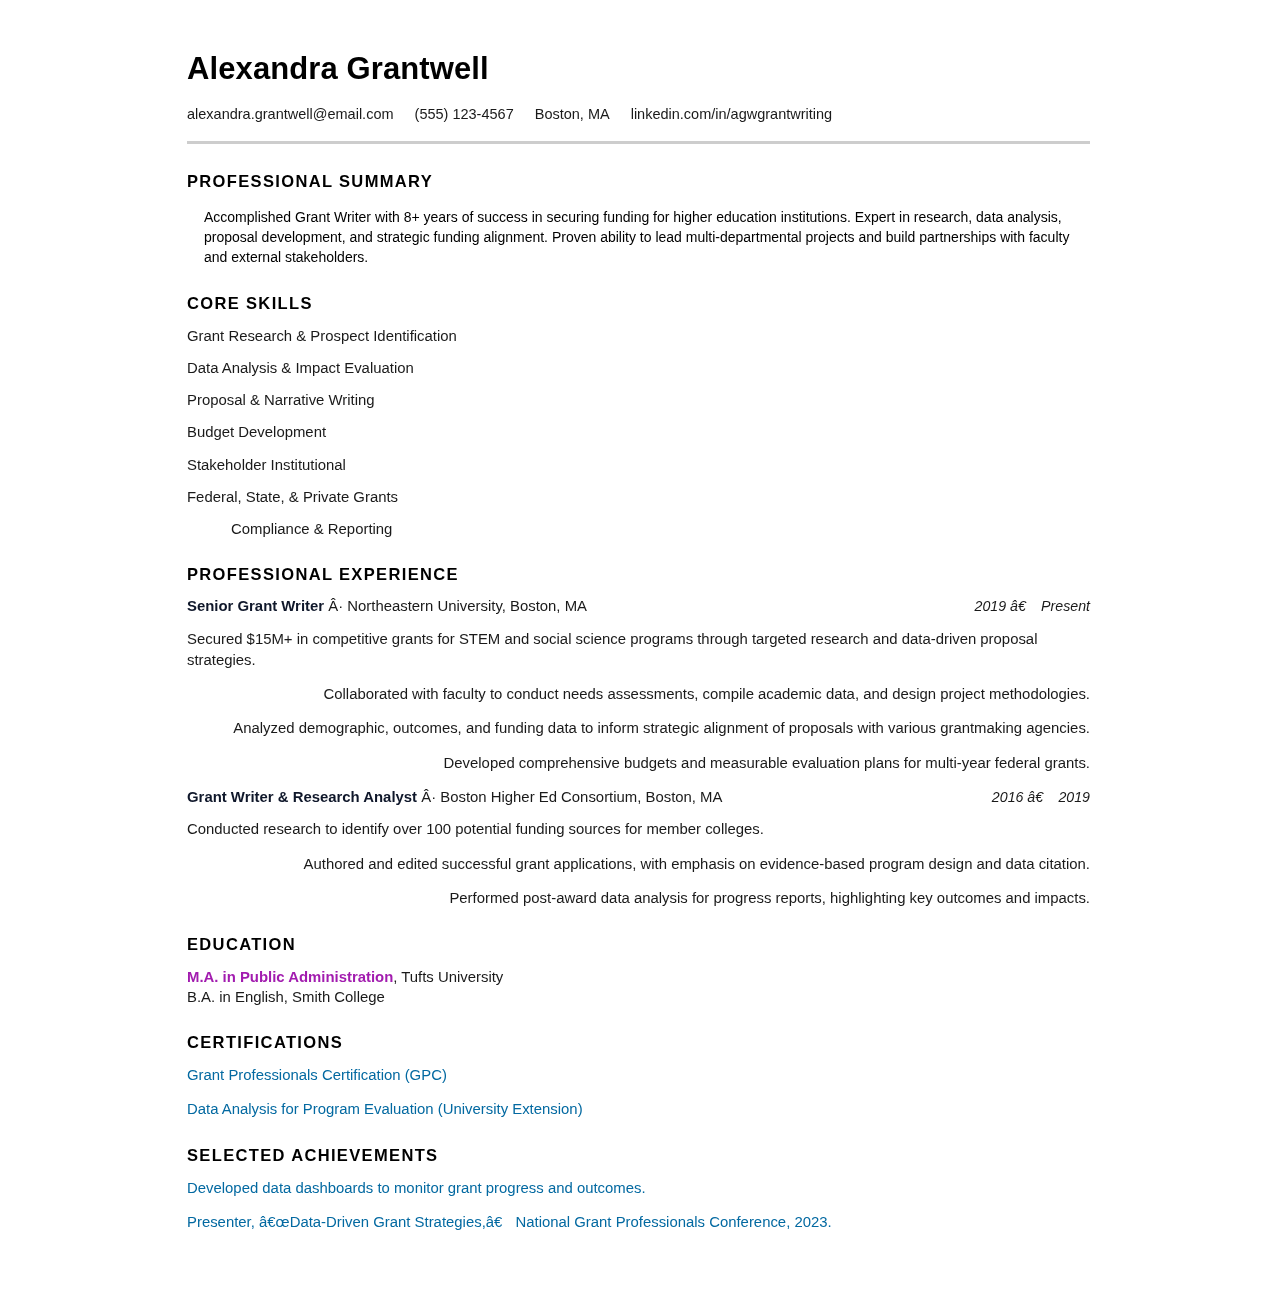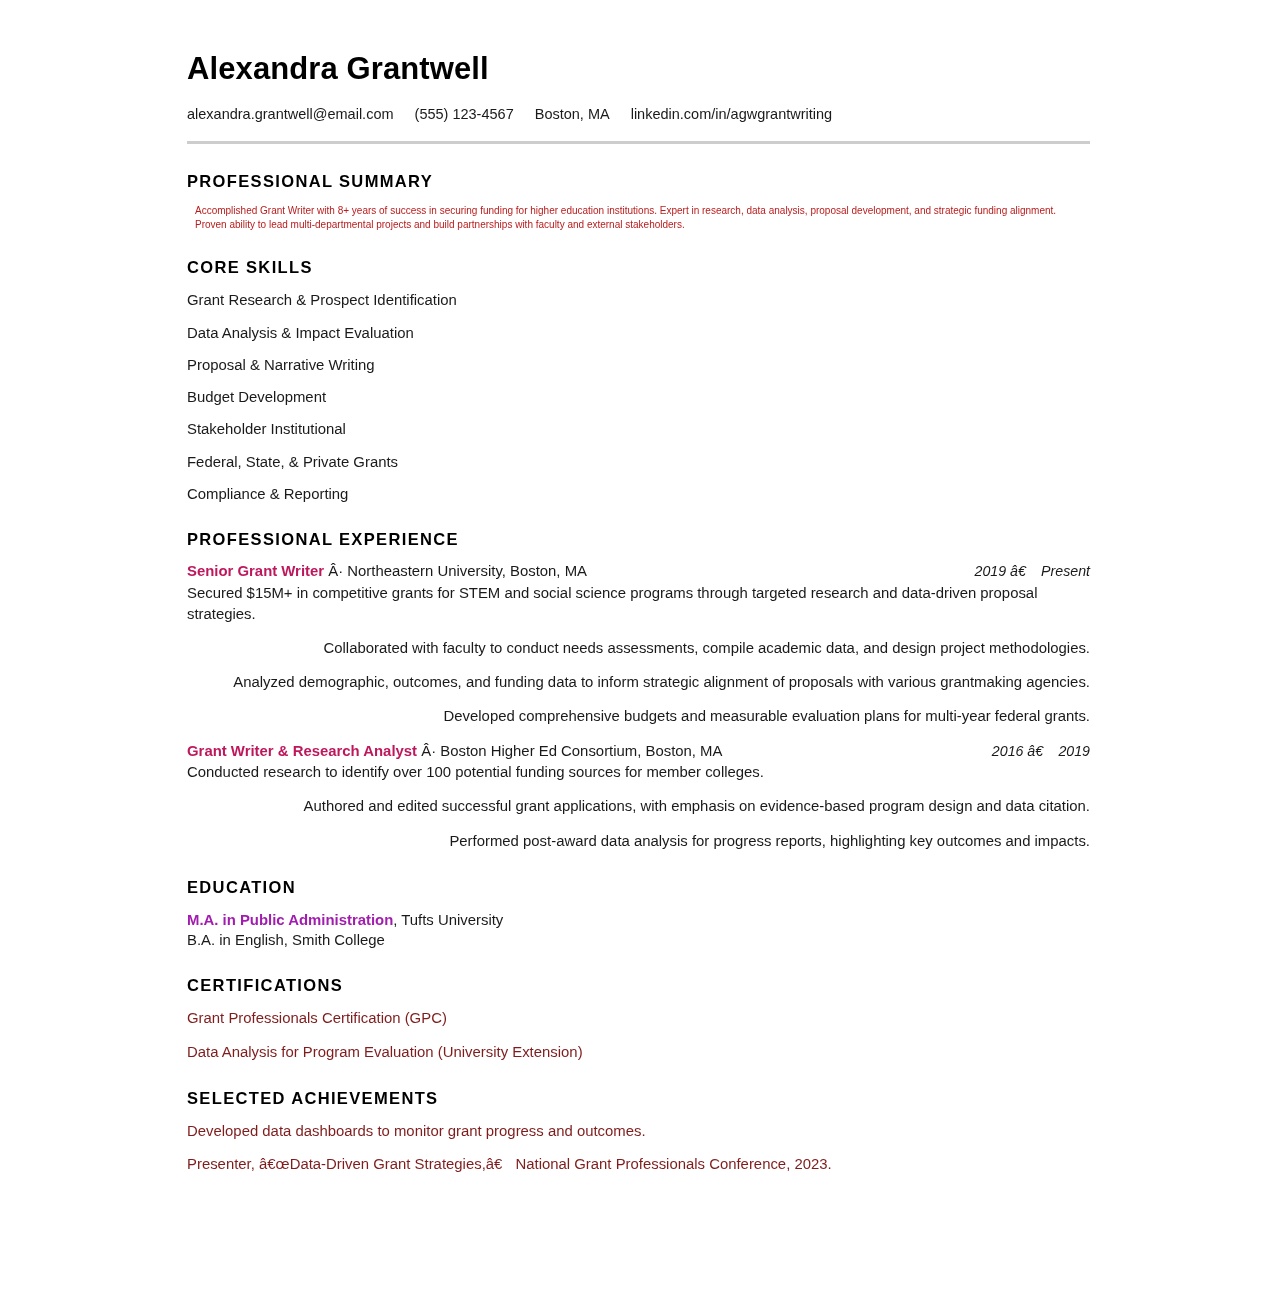--- a/index.html
+++ b/index.html
@@ -66,41 +66,42 @@
     font-size: 16.5px;
     font-weight: bold;
     letter-spacing: 1.35px;
     color: #000000;
     text-transform: uppercase;
     margin: 0 0 13px 0;
     line-height: 1.15;
   }
 
   .para {
-    font-size: 10px;
+    font-size: 14px;
     line-height: 1.42;
-    color: #b91c1c;
-    margin: 8px;
+    color: #000000;
+    margin: 17px;
     max-width: 886px;
   }
 
   
   .skill-list {
     margin: 0;
     padding: 0;
     list-style: none;
   }
   .skill-list li {
     font-size: 14.9px;
     line-height: 1.36;
     color: #1a1a1a;
     margin: 0 0 12px 0;
   }
   .skill-list li:last-child {
     margin-bottom: 0;
+    margin-left: 44px;
   }
 
   
   .job {
     margin-bottom: 0;
   }
   .job + .job {
     margin-top: 14px;
   }
   .job-head {
@@ -110,41 +111,41 @@
     font-size: 14.9px;
     line-height: 1.32;
     color: #1a1a1a;
     width: 903px;
   }
   .job-head-left {
     white-space: nowrap;
   }
   .job-title {
     font-weight: bold;
-    color: #be185d;
+    color: #0f172a;
   }
   .job-org {
     font-weight: normal;
   }
   .job-dates {
     font-style: italic;
     font-size: 14.2px;
     color: #1a1a1a;
     white-space: nowrap;
     padding-left: 20px;
   }
   .bullet {
     font-size: 14.9px;
     line-height: 1.42;
     color: #1a1a1a;
     margin: 0;
     max-width: 903px;
   }
   .bullet-lead {
-    margin-top: 1px;
+    margin-top: 12px;
   }
   .bullet-rest {
     margin-top: 13px;
     text-align: right;
   }
 
   
   .edu-line {
     font-size: 14.9px;
     line-height: 1.35;
@@ -158,21 +159,21 @@
 
   
   .plain-list {
     margin: 0;
     padding: 0;
     list-style: none;
   }
   .plain-list li {
     font-size: 14.9px;
     line-height: 1.4;
-    color: #7f1d1d;
+    color: #0369a1;
     margin: 0 0 13px 0;
   }
   .plain-list li:last-child {
     margin-bottom: 0;
   }
 </style>
 </head>
 <body>
 
 <div class="page">

